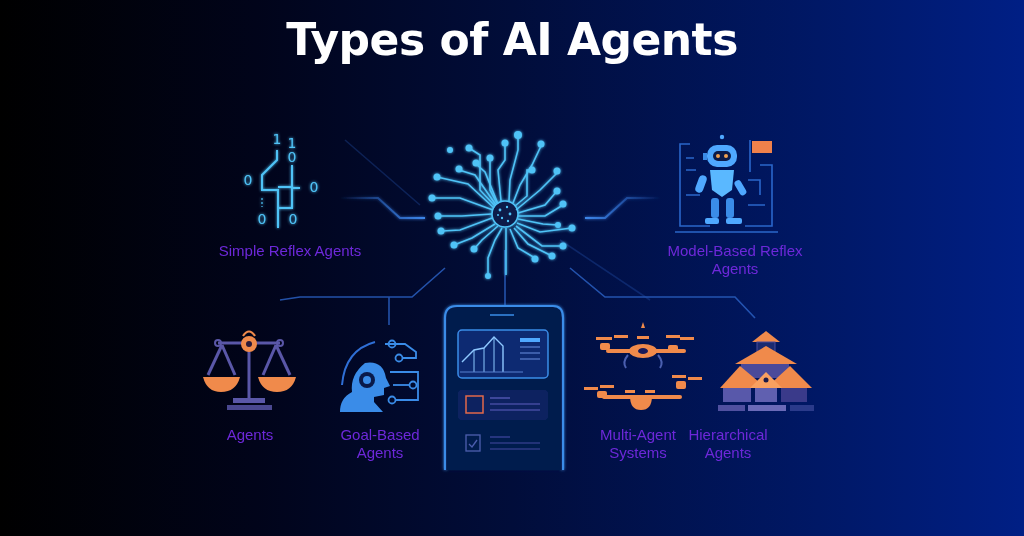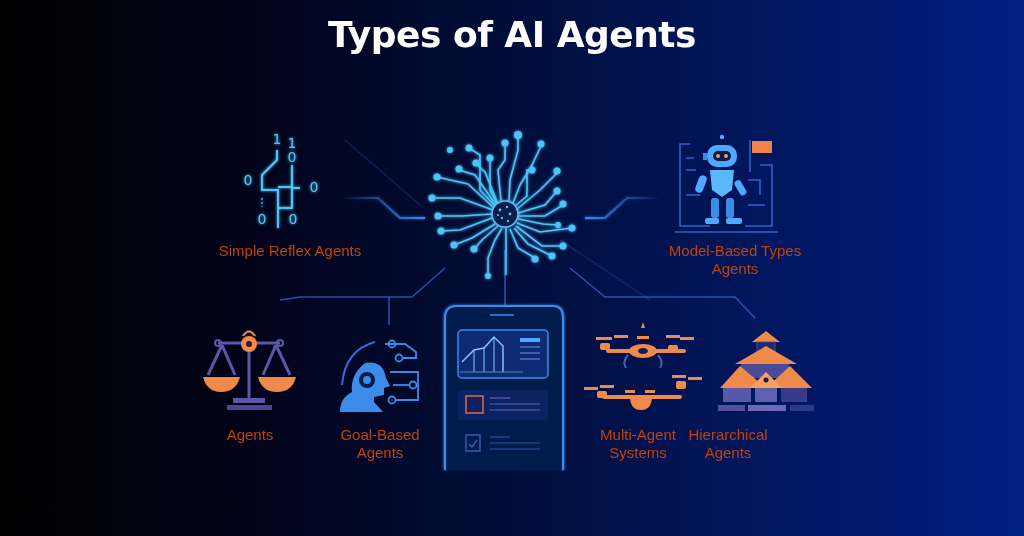--- a/index.html
+++ b/index.html
@@ -4,27 +4,27 @@
 <style>
   html, body { margin: 0; padding: 0; }
   body {
     width: 1024px; height: 536px; overflow: hidden; position: relative;
     background: linear-gradient(90deg, #000000 0%, #01041a 25%, #010d3a 50%, #001866 80%, #001f85 100%);
     font-family: "Liberation Sans", "DejaVu Sans", sans-serif;
     color: #ffffff;
   }
   .title {
     position: absolute; left: 0; top: 14px; width: 1024px; text-align: center;
-    font-family: "DejaVu Sans", sans-serif; font-weight: bold; font-size: 36px;
+    font-family: "DejaVu Sans", sans-serif; font-weight: bold; font-size: 44px;
     letter-spacing: -0.5px; color: #ffffff;
   }
   .canvas { position: absolute; left: 0; top: 0; width: 1024px; height: 536px; }
   .label {
     position: absolute; text-align: center; font-size: 15px; line-height: 18px;
-    color: #c2410c; font-family: "Liberation Sans", sans-serif;
+    color: #6d28d9; font-family: "Liberation Sans", sans-serif;
   }
 </style>
 </head>
 <body>
 
 <div class="title">Types of AI Agents</div>
 
 <svg class="canvas" viewBox="0 0 1024 536" xmlns="http://www.w3.org/2000/svg">
   <defs>
     <filter id="glow" x="-50%" y="-50%" width="200%" height="200%">
@@ -264,21 +264,21 @@
     <rect x="718" y="405" width="27" height="6" fill="#5050a0"></rect>
     <rect x="748" y="405" width="38" height="6" fill="#6a6ab8"></rect>
     <rect x="790" y="405" width="24" height="6" fill="#2a3a8a"></rect>
   </g>
 </svg>
 
 <div class="label" style="left:190px; top:242px; width:200px;">
   <span>Simple Reflex Agents</span>
 </div>
 <div class="label" style="left:640px; top:242px; width:190px;">
-  <div>Model-Based Types</div>
+  <div>Model-Based Reflex</div>
   <div>Agents</div>
 </div>
 <div class="label" style="left:180px; top:426px; width:140px;">
   <div>Agents</div>
 </div>
 <div class="label" style="left:320px; top:426px; width:120px;">
   <div>Goal-Based</div>
   <div>Agents</div>
 </div>
 <div class="label" style="left:578px; top:426px; width:120px;">

